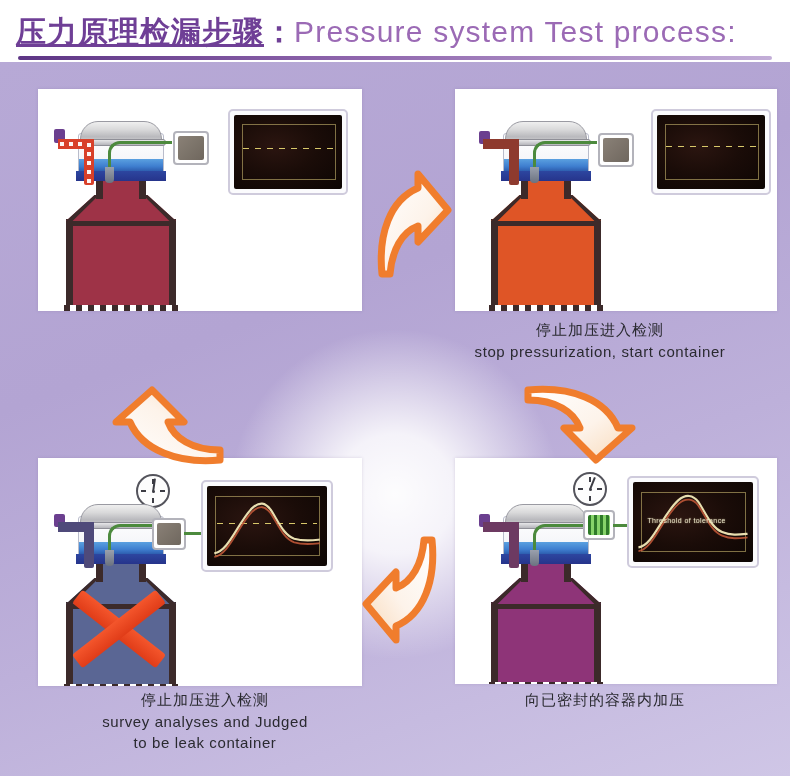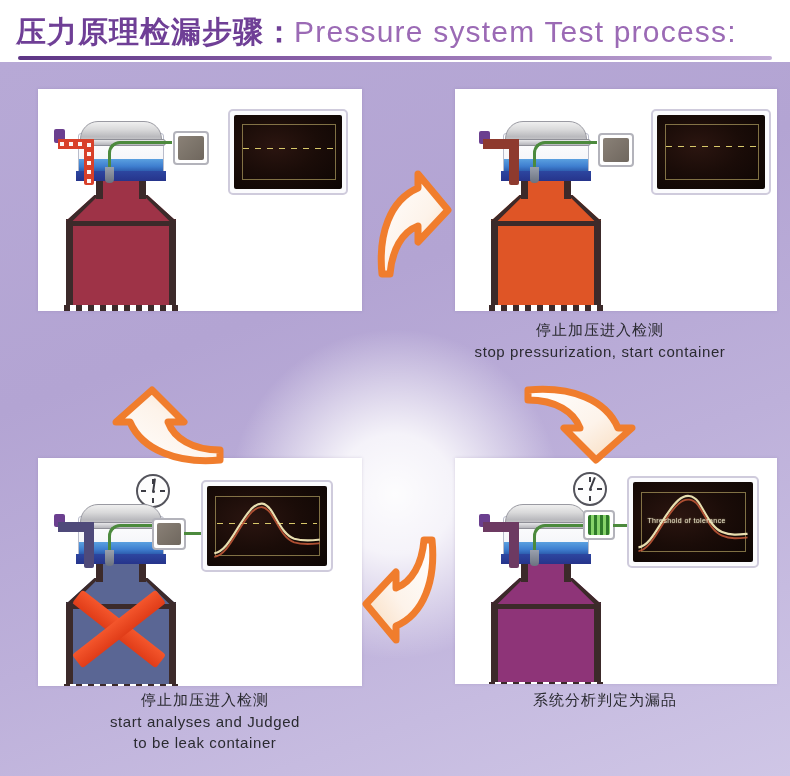--- a/index.html
+++ b/index.html
@@ -18,20 +18,21 @@
   .title-row{
     position:absolute;left:16px;top:14px;
     white-space:nowrap;
     font-size:30px;font-weight:bold;
     line-height:36px;
   }
   .title-cn{
     color:#6f3f96;
     letter-spacing:1px;
     font-family:"DejaVu Sans","Liberation Sans",sans-serif;
+    text-decoration:underline;
   }
   .title-colon{color:#6f3f96;font-weight:bold;}
   .title-en{
     color:#9b6ab5;
     font-weight:normal;
     letter-spacing:1.2px;
     font-family:"Liberation Sans","DejaVu Sans",sans-serif;
   }
   .title-rule{
     position:absolute;left:18px;top:56px;width:754px;height:4px;
@@ -456,22 +457,22 @@
     <div class="caption" id="caption-1">
     </div>
 
     <div class="caption" id="caption-2">
       <div class="cap-cn">停止加压进入检测</div>
       <div class="cap-en">stop pressurization, start container</div>
     </div>
 
     <div class="caption" id="caption-3">
       <div class="cap-cn">停止加压进入检测</div>
-      <div class="cap-en">start analyses and Judged</div>
+      <div class="cap-en">survey analyses and Judged</div>
       <div class="cap-en">to be leak container</div>
     </div>
 
     <div class="caption" id="caption-4">
-      <div class="cap-cn">系统分析判定为漏品</div>
+      <div class="cap-cn">向已密封的容器内加压</div>
     </div>
 
   </div>
 </div>
 
 </body></html>

